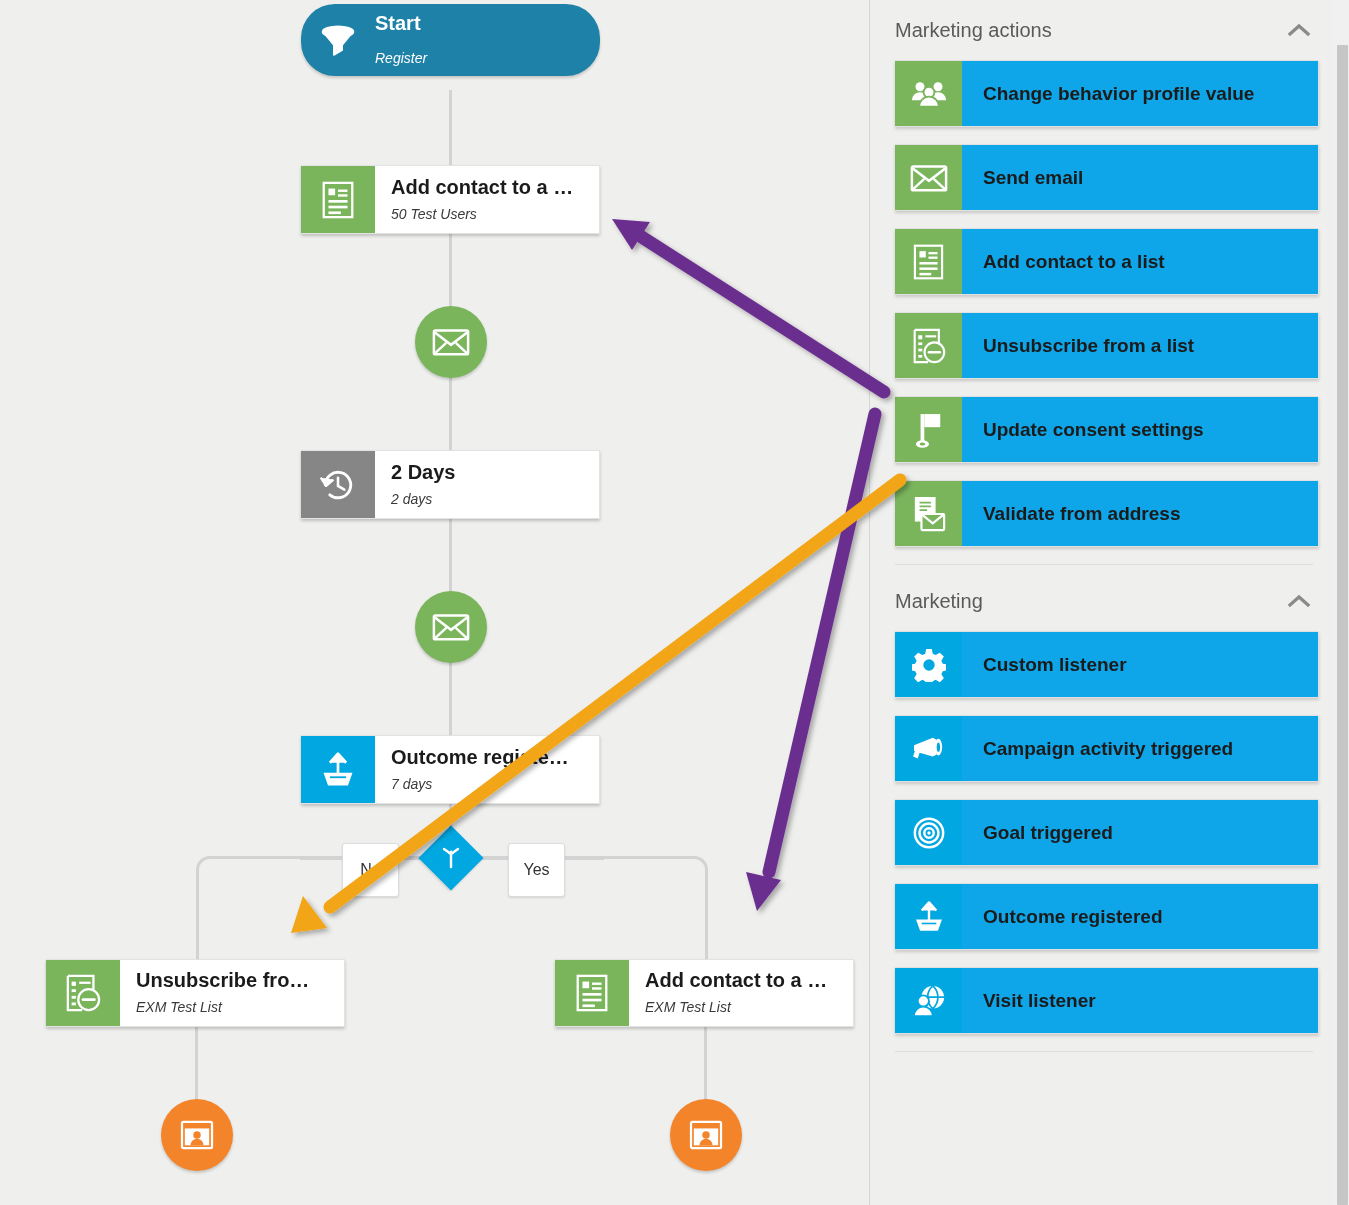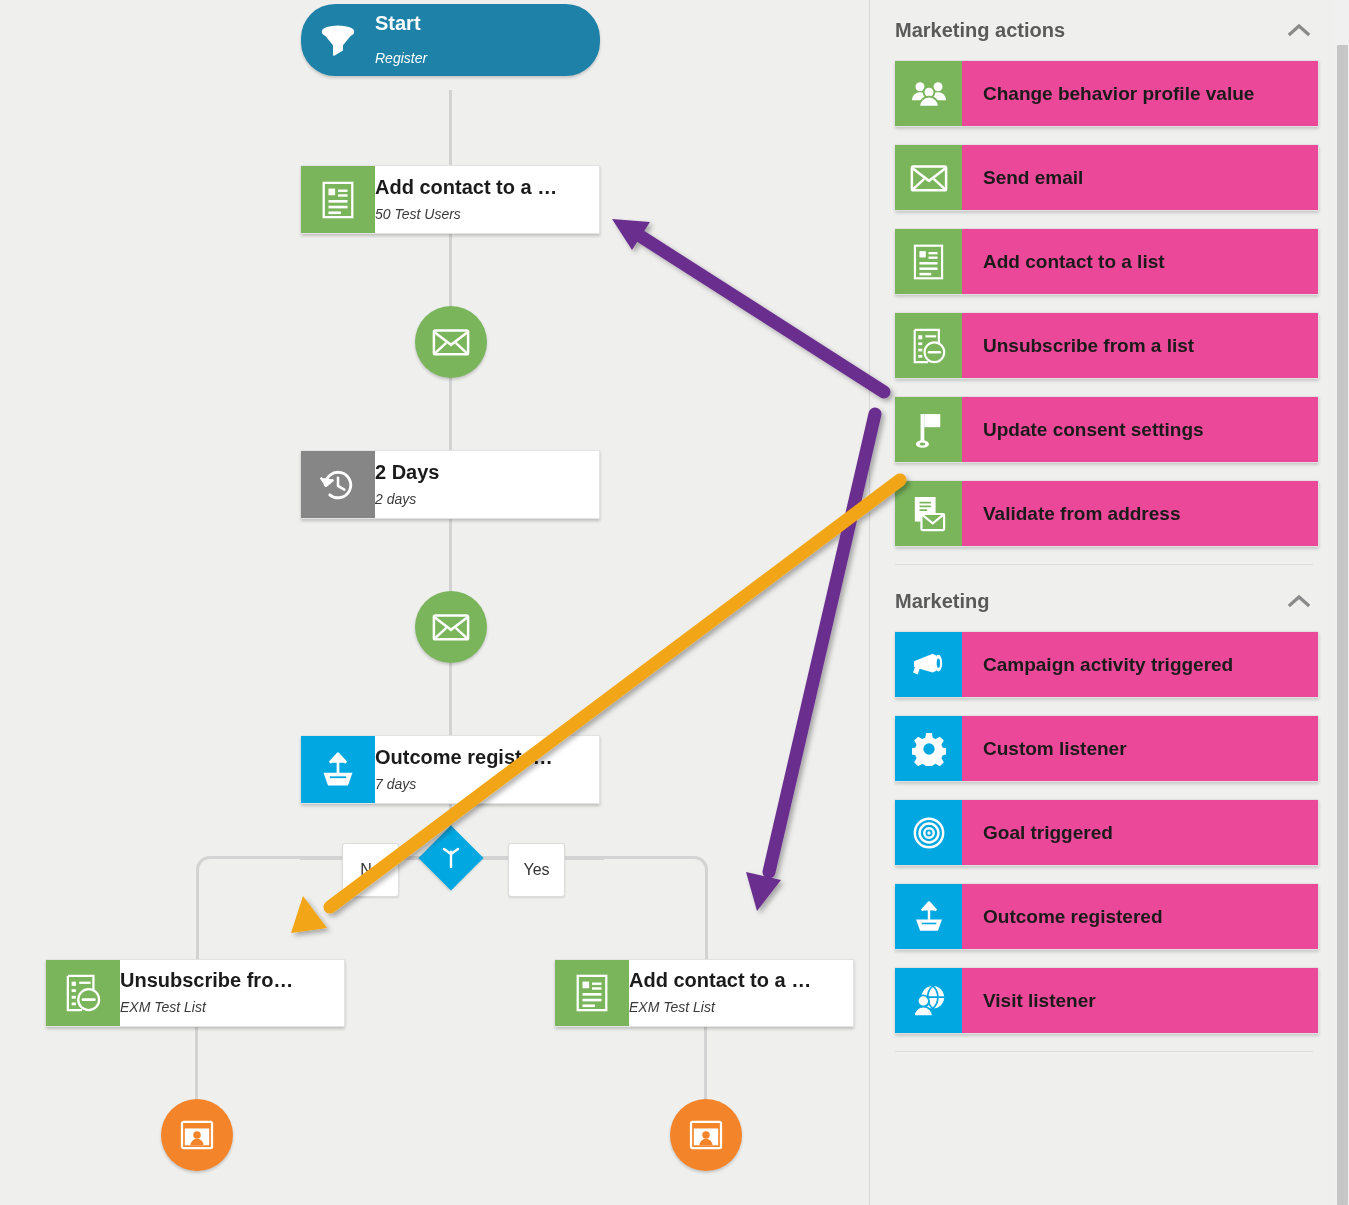--- a/index.html
+++ b/index.html
@@ -58,21 +58,21 @@
     box-shadow: 0 2px 3px rgba(0,0,0,.2);
     border: 1px solid #e3e3e3;
     border-left: none;
   }
   .node .ico {
     width: 74px; flex: 0 0 74px;
     display:flex; align-items:center; justify-content:center;
   }
   .node .body {
     flex: 1; display:flex; flex-direction:column; justify-content:center;
-    overflow: hidden;
+    padding-left: 16px; overflow: hidden;
   }
   .node .ttl {
     font-size: 20px; font-weight: bold; color: #1b1b1b;
     line-height: 1.15; white-space: nowrap; overflow: hidden;
   }
   .node .sub {
     font-size: 14px; font-style: italic; color: #3a3a3a;
     line-height: 1.3; margin-top: 6px; white-space: nowrap;
   }
   .ico-green { background: #7ab55c; }
@@ -125,28 +125,28 @@
     background: #efefee;
     overflow: hidden;
   }
   .panel { padding: 0 30px 0 25px; }
   .panel-header {
     display:flex; align-items:center; justify-content:space-between;
     height: 60px;
     padding: 0 6px 0 0;
   }
   .panel-header .title {
-    font-size: 20px; font-weight: bold; color: #5a5a5a;
+    font-size: 20px; font-weight: normal; color: #5a5a5a;
   }
   .chev { width: 28px; height: 28px; display:flex; align-items:center; justify-content:center; }
 
   .palette-item {
     display: flex; align-items: stretch;
     height: 67px;
-    background: #ec4899;
+    background: #0ea5e9;
     border: 1px solid #e0e0e0;
     border-left: none;
     box-shadow: 0 2px 3px rgba(0,0,0,.16);
     margin-bottom: 17px;
   }
   .palette-item .pi-ico {
     width: 67px; flex: 0 0 67px;
     display:flex; align-items:center; justify-content:center;
   }
   .palette-item .pi-label {
@@ -440,37 +440,37 @@
         <span class="title">Marketing</span>
         <span class="chev">
           <svg width="24" height="16" viewBox="0 0 24 16" fill="none" stroke="#8a8a8a" stroke-width="3.2" stroke-linecap="square">
             <path d="M3 12 L12 4 L21 12"></path>
           </svg>
         </span>
       </div>
 
       <div class="palette-item">
         <div class="pi-ico pi-blue">
+          <svg width="34" height="34" viewBox="0 0 36 36" fill="#fff">
+            <path d="M15 1 h6 l1 5 3 1.5 4.5-2.6 4.2 4.2 -2.6 4.5 1.5 3 5 1 v6 l-5 1 -1.5 3 2.6 4.5 -4.2 4.2 -4.5-2.6 -3 1.5 -1 5 h-6 l-1-5 -3-1.5 -4.5 2.6 -4.2-4.2 2.6-4.5 -1.5-3 -5-1 v-6 l5-1 1.5-3 -2.6-4.5 4.2-4.2 4.5 2.6 3-1.5 Z"></path>
+            <circle cx="18" cy="18" r="6" fill="#00a7e1"></circle>
+          </svg>
+        </div>
+        <div class="pi-label">Custom listener</div>
+      </div>
+
+      <div class="palette-item">
+        <div class="pi-ico pi-blue">
           <svg width="38" height="30" viewBox="0 0 40 32" fill="#fff">
             <path d="M4 12 L24 4 L28 6 L28 22 L24 24 L10 20 L8 26 L3 24 L5 18 L4 18 Z"></path>
             <ellipse cx="30" cy="14" rx="4" ry="9"></ellipse>
             <ellipse cx="30" cy="14" rx="1.8" ry="5" fill="#00a7e1"></ellipse>
           </svg>
         </div>
         <div class="pi-label">Campaign activity triggered</div>
-      </div>
-
-      <div class="palette-item">
-        <div class="pi-ico pi-blue">
-          <svg width="34" height="34" viewBox="0 0 36 36" fill="#fff">
-            <path d="M15 1 h6 l1 5 3 1.5 4.5-2.6 4.2 4.2 -2.6 4.5 1.5 3 5 1 v6 l-5 1 -1.5 3 2.6 4.5 -4.2 4.2 -4.5-2.6 -3 1.5 -1 5 h-6 l-1-5 -3-1.5 -4.5 2.6 -4.2-4.2 2.6-4.5 -1.5-3 -5-1 v-6 l5-1 1.5-3 -2.6-4.5 4.2-4.2 4.5 2.6 3-1.5 Z"></path>
-            <circle cx="18" cy="18" r="6" fill="#00a7e1"></circle>
-          </svg>
-        </div>
-        <div class="pi-label">Custom listener</div>
       </div>
 
       <div class="palette-item">
         <div class="pi-ico pi-blue">
           <svg width="34" height="34" viewBox="0 0 36 36" fill="none" stroke="#fff" stroke-width="2.6">
             <circle cx="18" cy="18" r="15"></circle>
             <circle cx="18" cy="18" r="10"></circle>
             <circle cx="18" cy="18" r="5"></circle>
             <circle cx="18" cy="18" r="1.8" fill="#fff" stroke="none"></circle>
           </svg>

